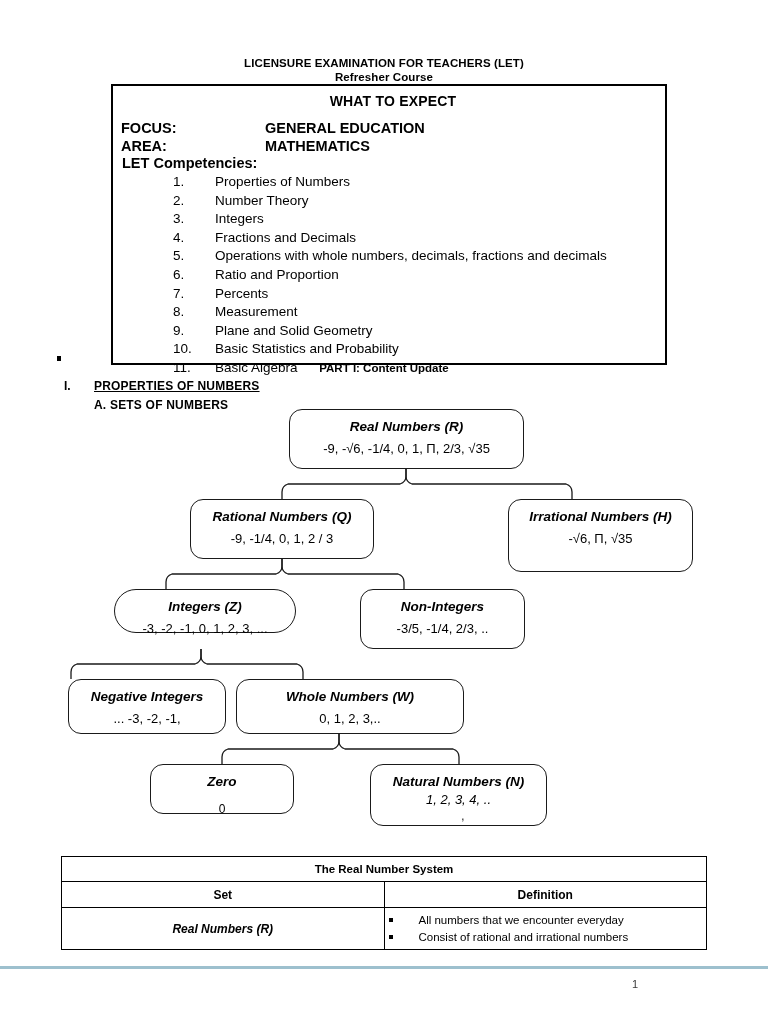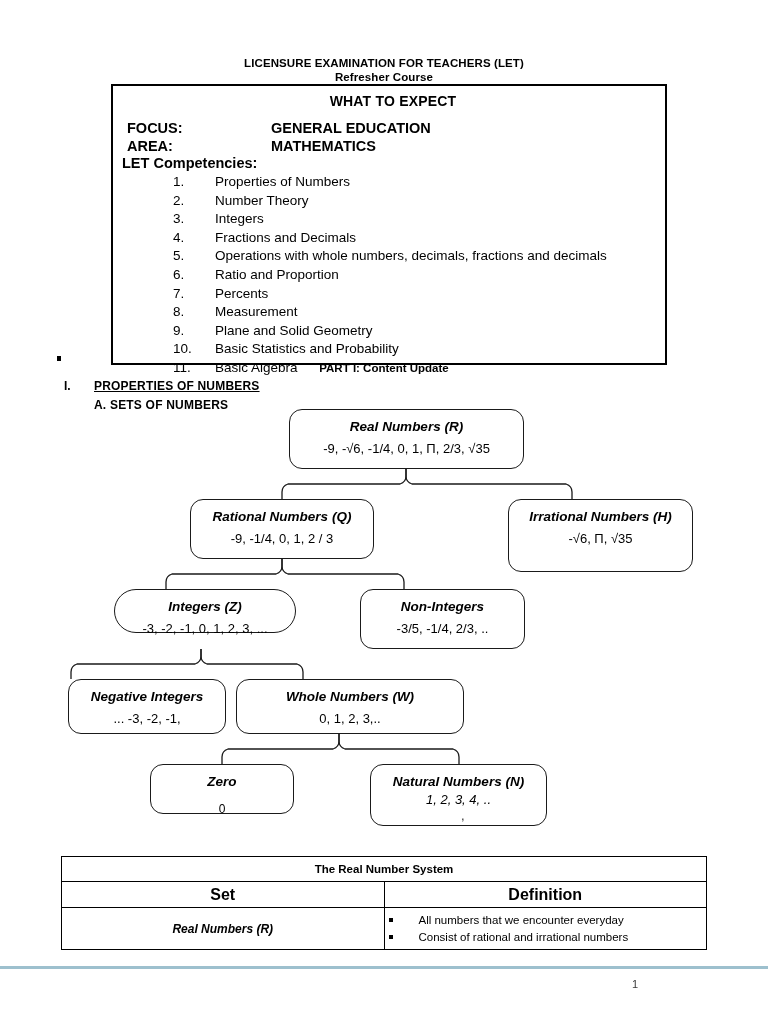--- a/index.html
+++ b/index.html
@@ -48,21 +48,21 @@
   .wte-title {
     text-align: center;
     font-weight: bold;
     font-size: 14px;
     margin-top: 7px;
     letter-spacing: 0.2px;
     padding-left: 8px;
   }
   .wte-rows {
     margin-top: 10px;
-    padding-left: 14px;
+    padding-left: 8px;
     font-size: 14.5px;
     font-weight: bold;
     line-height: 18px;
   }
   .wte-row {
     display: flex;
   }
   .wte-row .lbl { width: 144px; }
   .wte-row .val { }
   .wte-comp-label {
@@ -208,21 +208,21 @@
   }
   .rns-caption {
     text-align: center;
     font-weight: bold;
     font-size: 11.5px;
     height: 24px;
   }
   .rns-head {
     text-align: center;
     font-weight: bold;
-    font-size: 16px;
+    font-size: 12px;
     height: 25px;
   }
   .rns-set {
     text-align: center;
     font-weight: bold;
     font-style: italic;
     font-size: 12px;
     height: 41px;
   }
   .rns-def {

